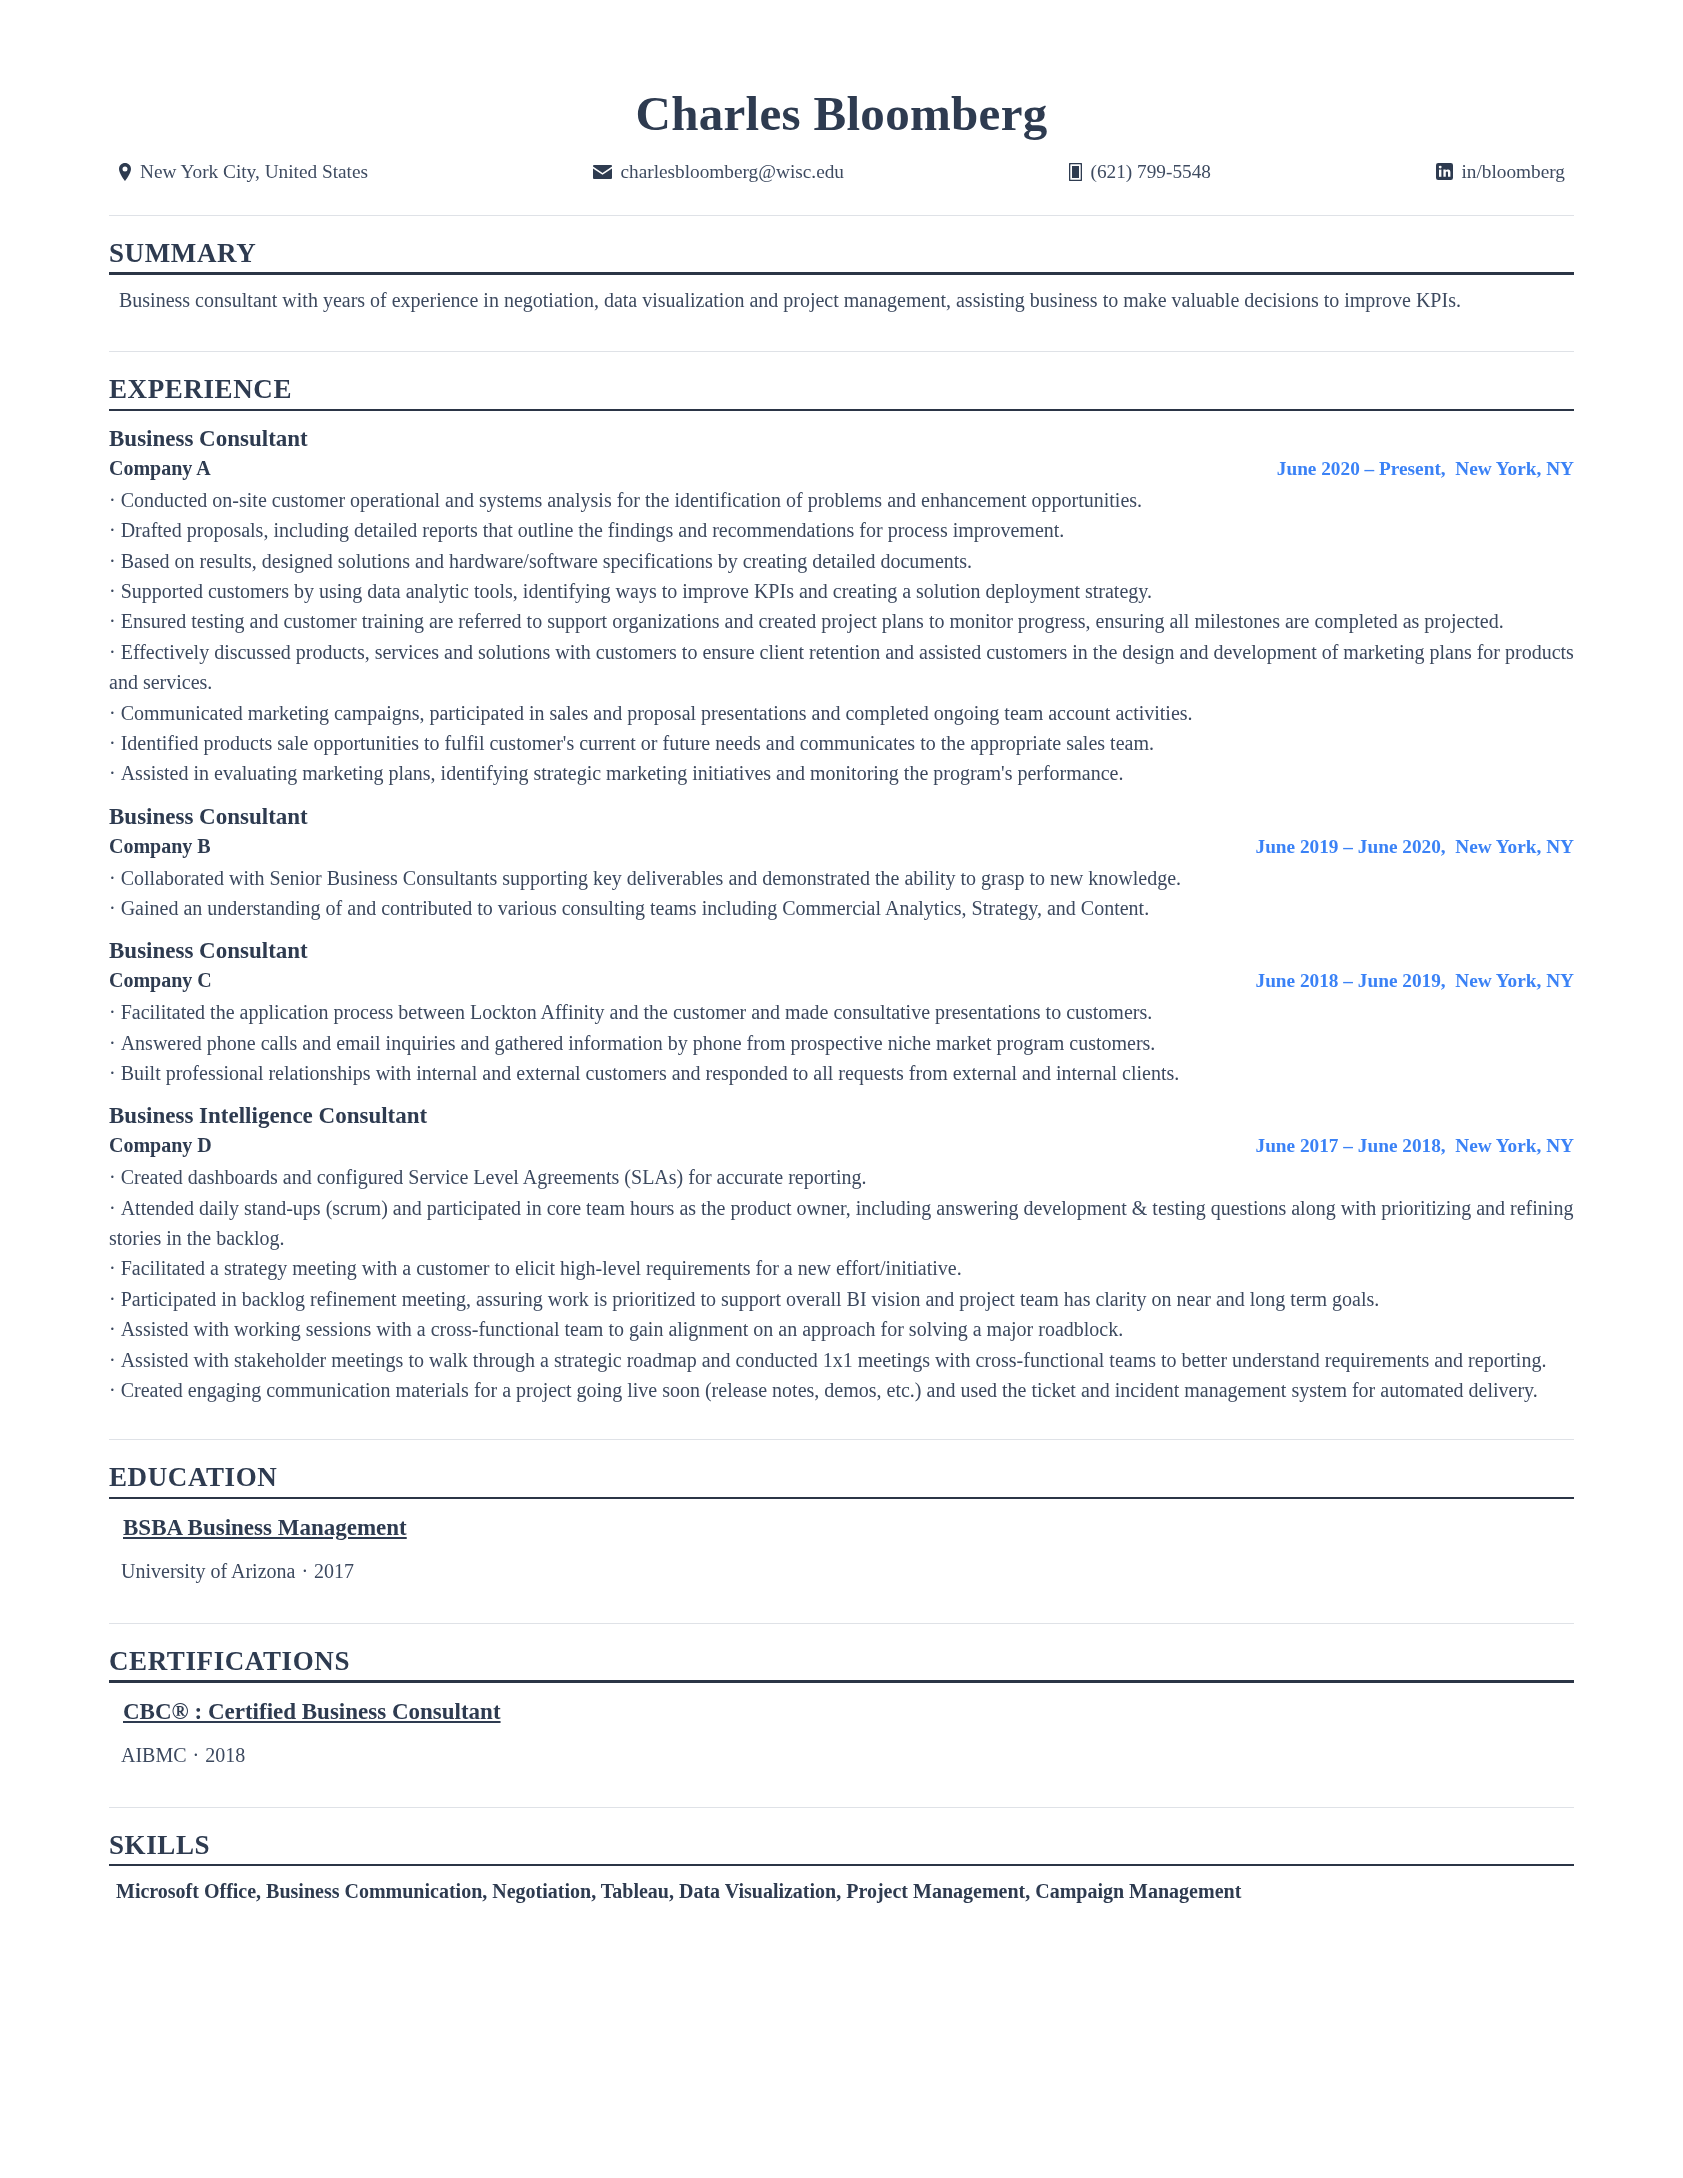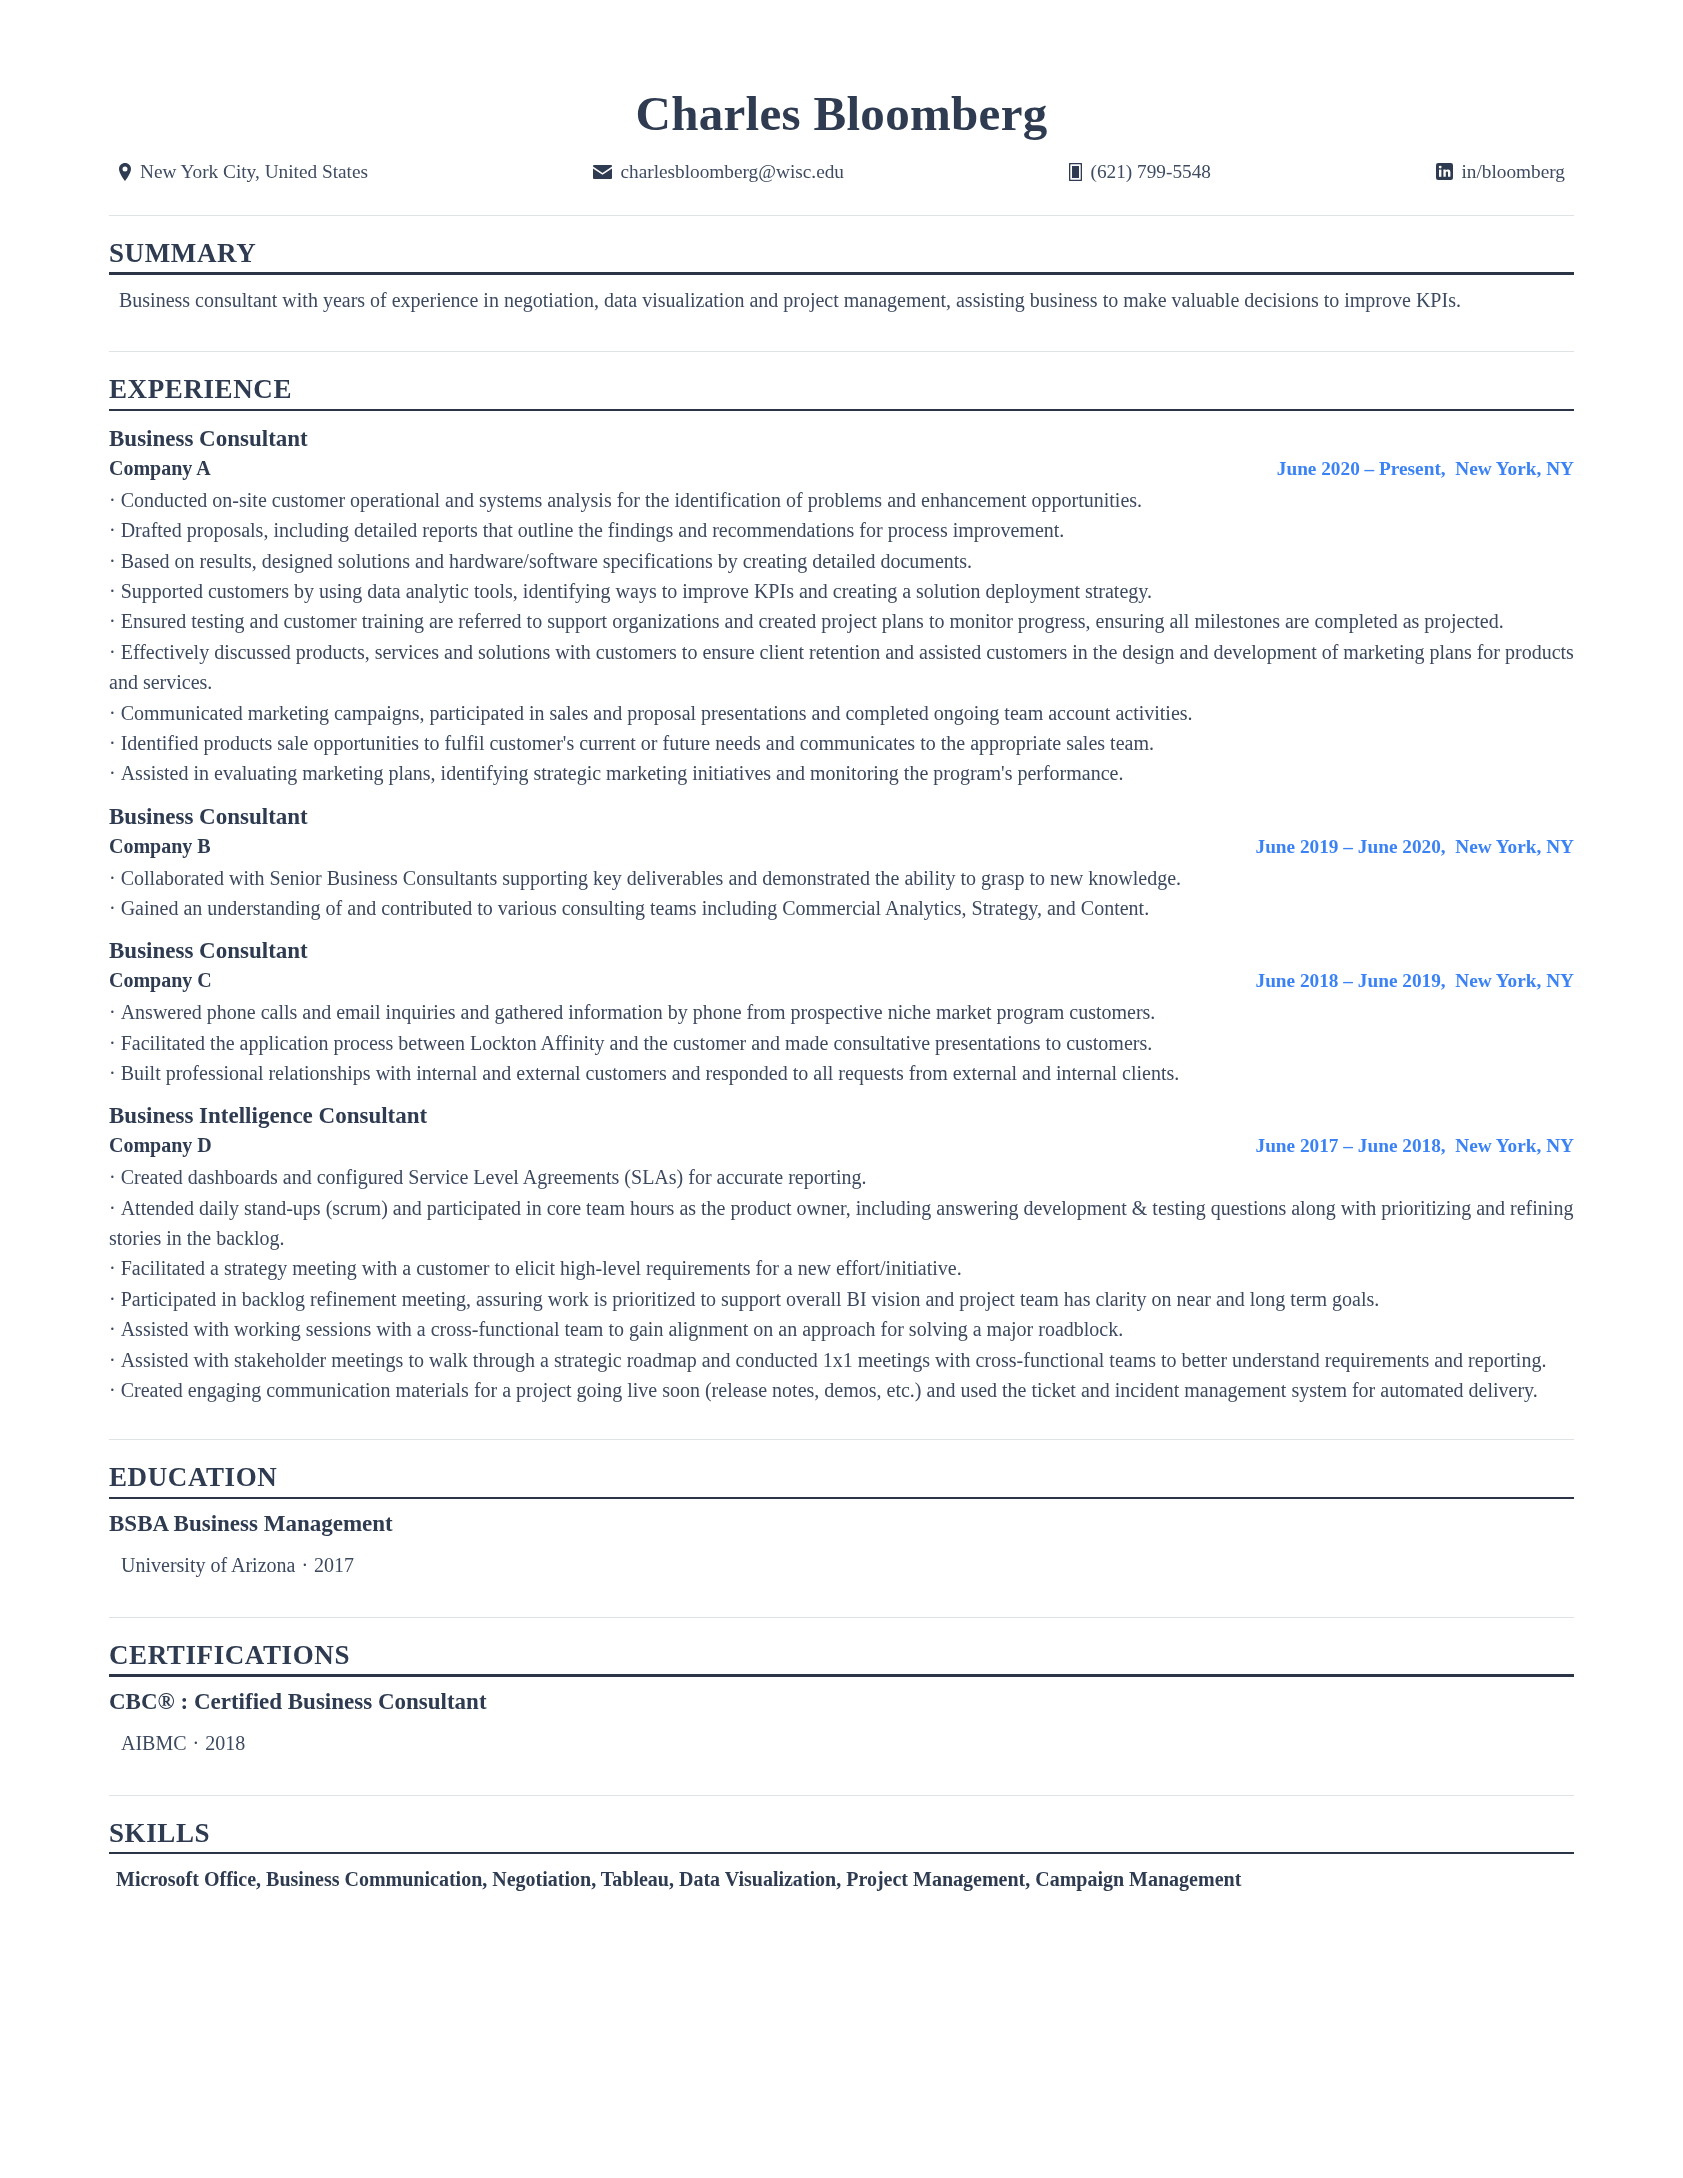--- a/index.html
+++ b/index.html
@@ -138,21 +138,22 @@
     color: #3c495f;
   }
 
   
   .entry { margin-top: 4px; }
   .entry-title {
     font-size: 23px;
     font-weight: bold;
     color: #2e3b50;
     line-height: 1.3;
-    margin: 0;
+    margin: 14px;
+    text-decoration: underline;
   }
   .entry-sub {
     font-size: 20px;
     color: #3c495f;
     line-height: 1.4;
     margin: 12px;
   }
   .entry-sub .sep { margin: 0 6px; }
 
   .skills-text {
@@ -267,22 +268,22 @@
       </ul>
     </div>
 
     <div class="job">
       <div class="job-title">Business Consultant</div>
       <div class="job-meta">
         <span class="job-company">Company C</span>
         <span class="job-daterange">June 2018 – June 2019,  New York, NY</span>
       </div>
       <ul class="bullets">
+        <li><span class="dot">·</span><span>Facilitated the application process between Lockton Affinity and the customer and made consultative presentations to customers.</span></li>
         <li><span class="dot">·</span><span>Answered phone calls and email inquiries and gathered information by phone from prospective niche market program customers.</span></li>
-        <li><span class="dot">·</span><span>Facilitated the application process between Lockton Affinity and the customer and made consultative presentations to customers.</span></li>
         <li><span class="dot">·</span><span>Built professional relationships with internal and external customers and responded to all requests from external and internal clients.</span></li>
       </ul>
     </div>
 
     <div class="job">
       <div class="job-title">Business Intelligence Consultant</div>
       <div class="job-meta">
         <span class="job-company">Company D</span>
         <span class="job-daterange">June 2017 – June 2018,  New York, NY</span>
       </div>

